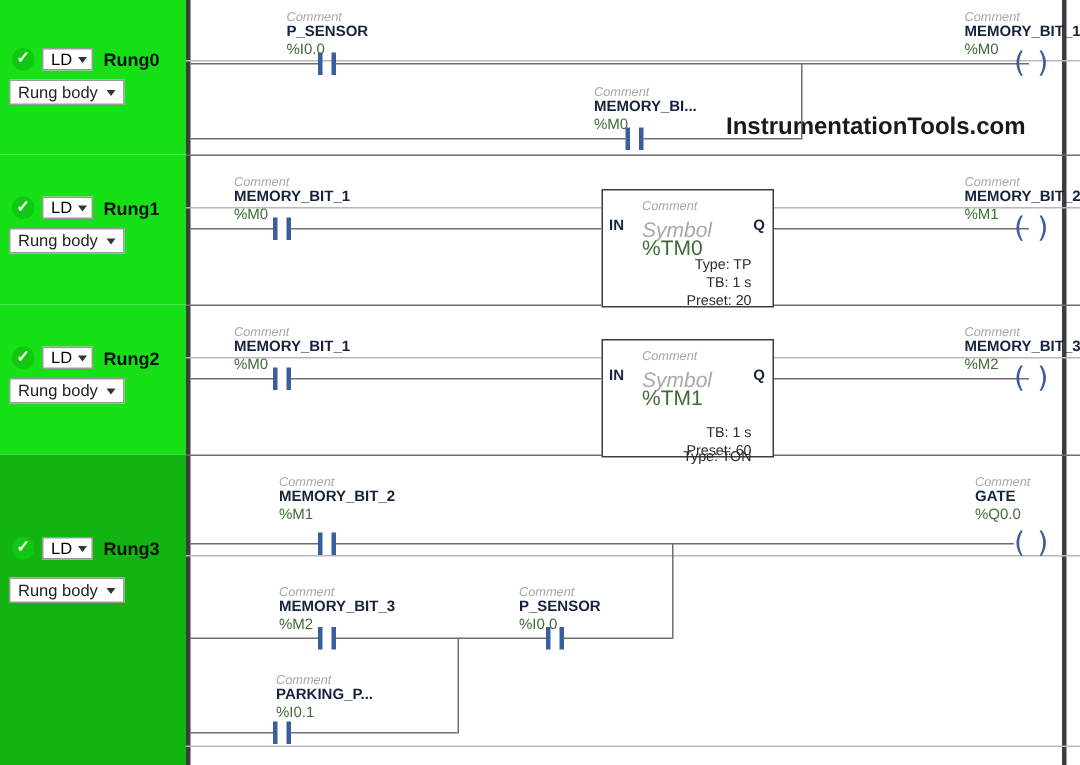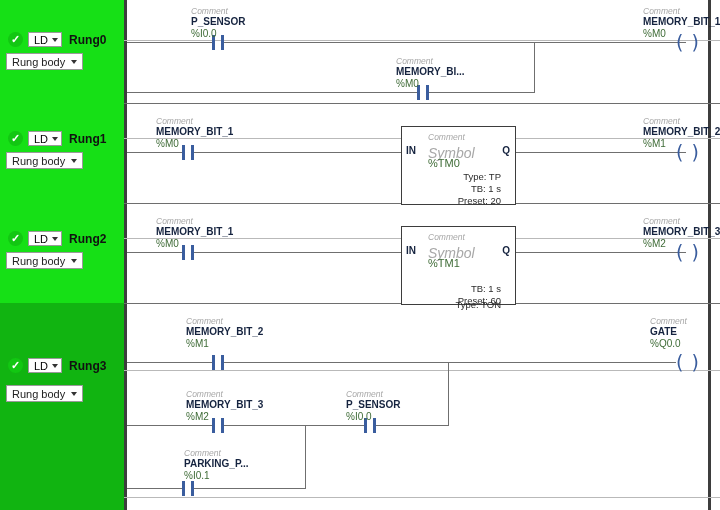--- a/index.html
+++ b/index.html
@@ -67,21 +67,21 @@
 
   
   .coil{position:absolute;font-size:19px;color:#3a5d9e;letter-spacing:1px;line-height:19px;font-family:"DejaVu Sans", sans-serif;}
 
   
   .tblock{position:absolute;border:1px solid #3d3d3d;background:#fff;box-sizing:border-box;}
   .tblock .in{position:absolute;left:4px;top:18px;font-size:10px;font-weight:bold;color:#15233f;}
   .tblock .q{position:absolute;right:5px;top:18px;font-size:10px;font-weight:bold;color:#15233f;}
   .tblock .cmt{position:absolute;left:26px;top:5px;font-size:8.5px;font-style:italic;color:#a8a8a8;}
   .tblock .sym{position:absolute;left:26px;top:18px;font-size:14px;font-style:italic;color:#a8a8a8;}
-  .tblock .addr{position:absolute;left:26px;top:30px;font-size:11px;color:#3e6b36;}
+  .tblock .addr{position:absolute;left:26px;top:30px;font-size:14px;color:#3e6b36;}
   .tblock .prm{position:absolute;right:14px;font-size:9.5px;color:#2b2b2b;text-align:right;}
 
   .watermark{
     position:absolute;font-size:16px;font-weight:bold;color:#1a1a1a;white-space:nowrap;
   }
 </style>
 </head>
 <body>
 
 <div id="app">
@@ -157,20 +157,21 @@
 
     <div class="sep" style="top:103px;"></div>
     <div class="sep" style="top:203px;"></div>
     <div class="sep" style="top:303px;"></div>
     <div class="sep thin" style="top:40px;"></div>
     <div class="sep thin" style="top:138px;"></div>
     <div class="sep thin" style="top:238px;"></div>
     <div class="sep thin" style="top:370px;"></div>
     <div class="sep thin" style="top:497px;"></div>
 
+    <div class="watermark" style="left:360px;top:76px;">InstrumentationTools.com</div>
 
     <div class="wire h" style="left:3px;top:42px;width:85px;"></div>
     <div class="contact" style="left:88px;top:35px;">
       <span class="bar l"></span>
         <span class="bar r"></span>
     </div>
     <div class="lbl" style="left:67px;top:6px;">
       <div class="cmt">Comment</div>
       <div class="nm">P_SENSOR</div>
       <div class="addr">%I0.0</div>

